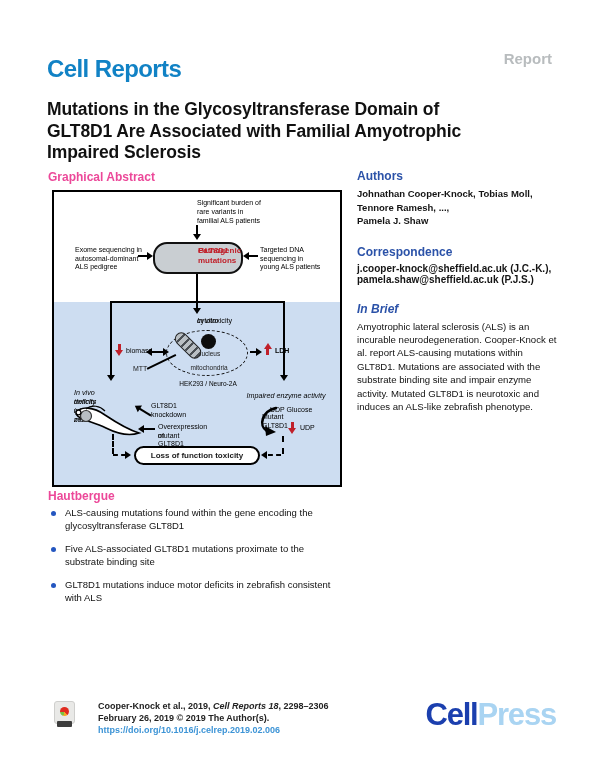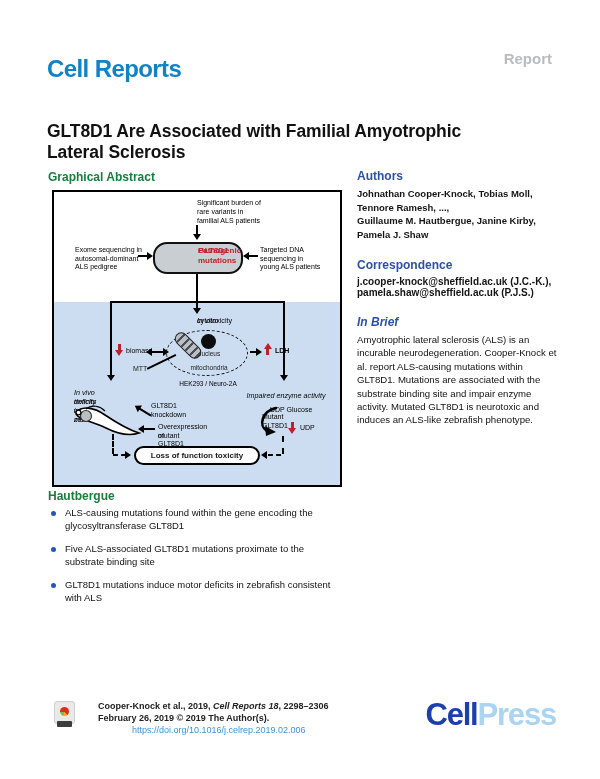--- a/index.html
+++ b/index.html
@@ -4,21 +4,21 @@
 <style>
   * { margin:0; padding:0; box-sizing:border-box; }
   body { background:#888; font-family:"Liberation Sans", sans-serif; }
   .page { position:relative; width:600px; height:779px; background:#fff; margin:0 auto; overflow:hidden; color:#1a1a1a; }
 
   
   .report-badge { position:absolute; top:50px; right:48px; font-size:15px; font-weight:bold; color:#b8bcbe; }
   .journal-logo { position:absolute; top:55px; left:47px; font-size:24px; font-weight:bold; color:#1182c5; letter-spacing:-0.6px; }
   .title { position:absolute; top:99px; left:47px; width:515px; font-size:17.5px; line-height:21.5px; font-weight:bold; color:#111; letter-spacing:-0.1px; }
 
-  .sec-head { position:absolute; font-size:12px; font-weight:bold; color:#15803d; }
+  .sec-head { position:absolute; font-size:12px; font-weight:bold; color:#ec4899; }
   .ga-head { top:170px; left:48px; }
   .hl-head { top:489px; left:48px; }
 
   
   .fig { position:absolute; top:190px; left:52px; width:290px; height:297px; border:2px solid #000; background:#fff; font-size:7px; }
   .fig * { position:absolute; }
   .f-blue { left:0; right:0; top:110px; bottom:0; background:#cdddf1; }
   .f-topnote { left:0; right:0; top:7px; text-align:center; font-size:7px; line-height:8.8px; color:#000; }
   .f-pathbox { left:99px; top:50px; width:90px; height:32px; background:#c9ced2; border:2px solid #111; border-radius:14px; text-align:center; font-size:8px; font-weight:bold; color:#c0202a; line-height:10px; padding-top:2px; }
   .f-note { font-size:7px; line-height:8.6px; color:#000; }
@@ -65,34 +65,34 @@
   .corr-lines div { font-size:10px; font-weight:bold; line-height:11px; white-space:nowrap; color:#141414; }
   .brief-head { margin-top:17px;font-style:italic; }
   .brief-text { font-size:9.6px; line-height:13.4px; color:#111; }
 
   
   .crossmark { position:absolute; left:54px; top:701px; width:21px; height:23px; background:#e9e9e7; border:1px solid #cfcfcd; border-radius:3px; text-align:center; }
   .crossmark .cm-circle { display:inline-block; width:9px; height:9px; margin-top:2px; border-radius:50%; background:conic-gradient(#e02b20 0 40%, #f5a623 40% 55%, #7ac143 55% 75%, #e02b20 75%); }
   .crossmark .cm-bar { width:15px; height:6px; margin:1px auto 0; background:#3d3d3d; border-radius:1px; }
   .cite { position:absolute; left:98px; top:700px; font-size:9px; line-height:12px; color:#222; }
   .cite .bold { font-weight:bold; }
-  .cite .doi { color:#3d94d6; font-weight:normal;margin-left:34px; }
+  .cite .doi { color:#3d94d6; font-weight:bold; }
   .cellpress { position:absolute; top:697px; right:44px; font-size:31px; font-weight:bold; letter-spacing:-1.2px; }
   .cellpress .cp-cell { color:#1b3fae; }
   .cellpress .cp-press { color:#a9d4f2; }
 </style>
 </head>
 <body>
 
 <div class="page">
 
   <div class="report-badge">Report</div>
   <div class="journal-logo">Cell Reports</div>
 
-  <h1 class="title"><br><span>GLT8D1 Are Associated with Familial Amyotrophic</span><br><span>Lateral Sclerosis</span></h1>
+  <h1 class="title"><span>Mutations in the Glycosyltransferase Domain of</span><br><span>GLT8D1 Are Associated with Familial Amyotrophic</span><br><span>Impaired Sclerosis</span></h1>
 
   <div class="sec-head ga-head">Graphical Abstract</div>
 
   <div class="fig">
     <div class="f-blue"></div>
 
     <div class="f-topnote">
         <span>Significant burden of</span>
         <br>
         <span>rare variants in</span>
@@ -229,21 +229,20 @@
     <li><span>ALS-causing mutations found within the gene encoding the glycosyltransferase GLT8D1</span><span class="f-ital"></span><span></span></li>
     <li><span>Five ALS-associated GLT8D1 mutations proximate to the substrate binding site</span><span class="f-ital"></span><span></span></li>
     <li><span>GLT8D1 mutations induce motor deficits in zebrafish consistent with ALS</span><span class="f-ital"></span><span></span></li>
   </ul>
 
   <div class="col-right">
     <div class="rc-head">Authors</div>
     <div class="authors-lines">
       <div>Johnathan Cooper-Knock, Tobias Moll,</div>
       <div>Tennore Ramesh, ...,</div>
-      <div>Guillaume M. Hautbergue, Janine Kirby,</div>
       <div>Pamela J. Shaw</div>
     </div>
 
     <div class="rc-head corr-head">Correspondence</div>
     <div class="corr-lines">
       <div>j.cooper-knock@sheffield.ac.uk (J.C.-K.),</div>
       <div>pamela.shaw@sheffield.ac.uk (P.J.S.)</div>
     </div>
 
     <div class="rc-head brief-head">In Brief</div>

